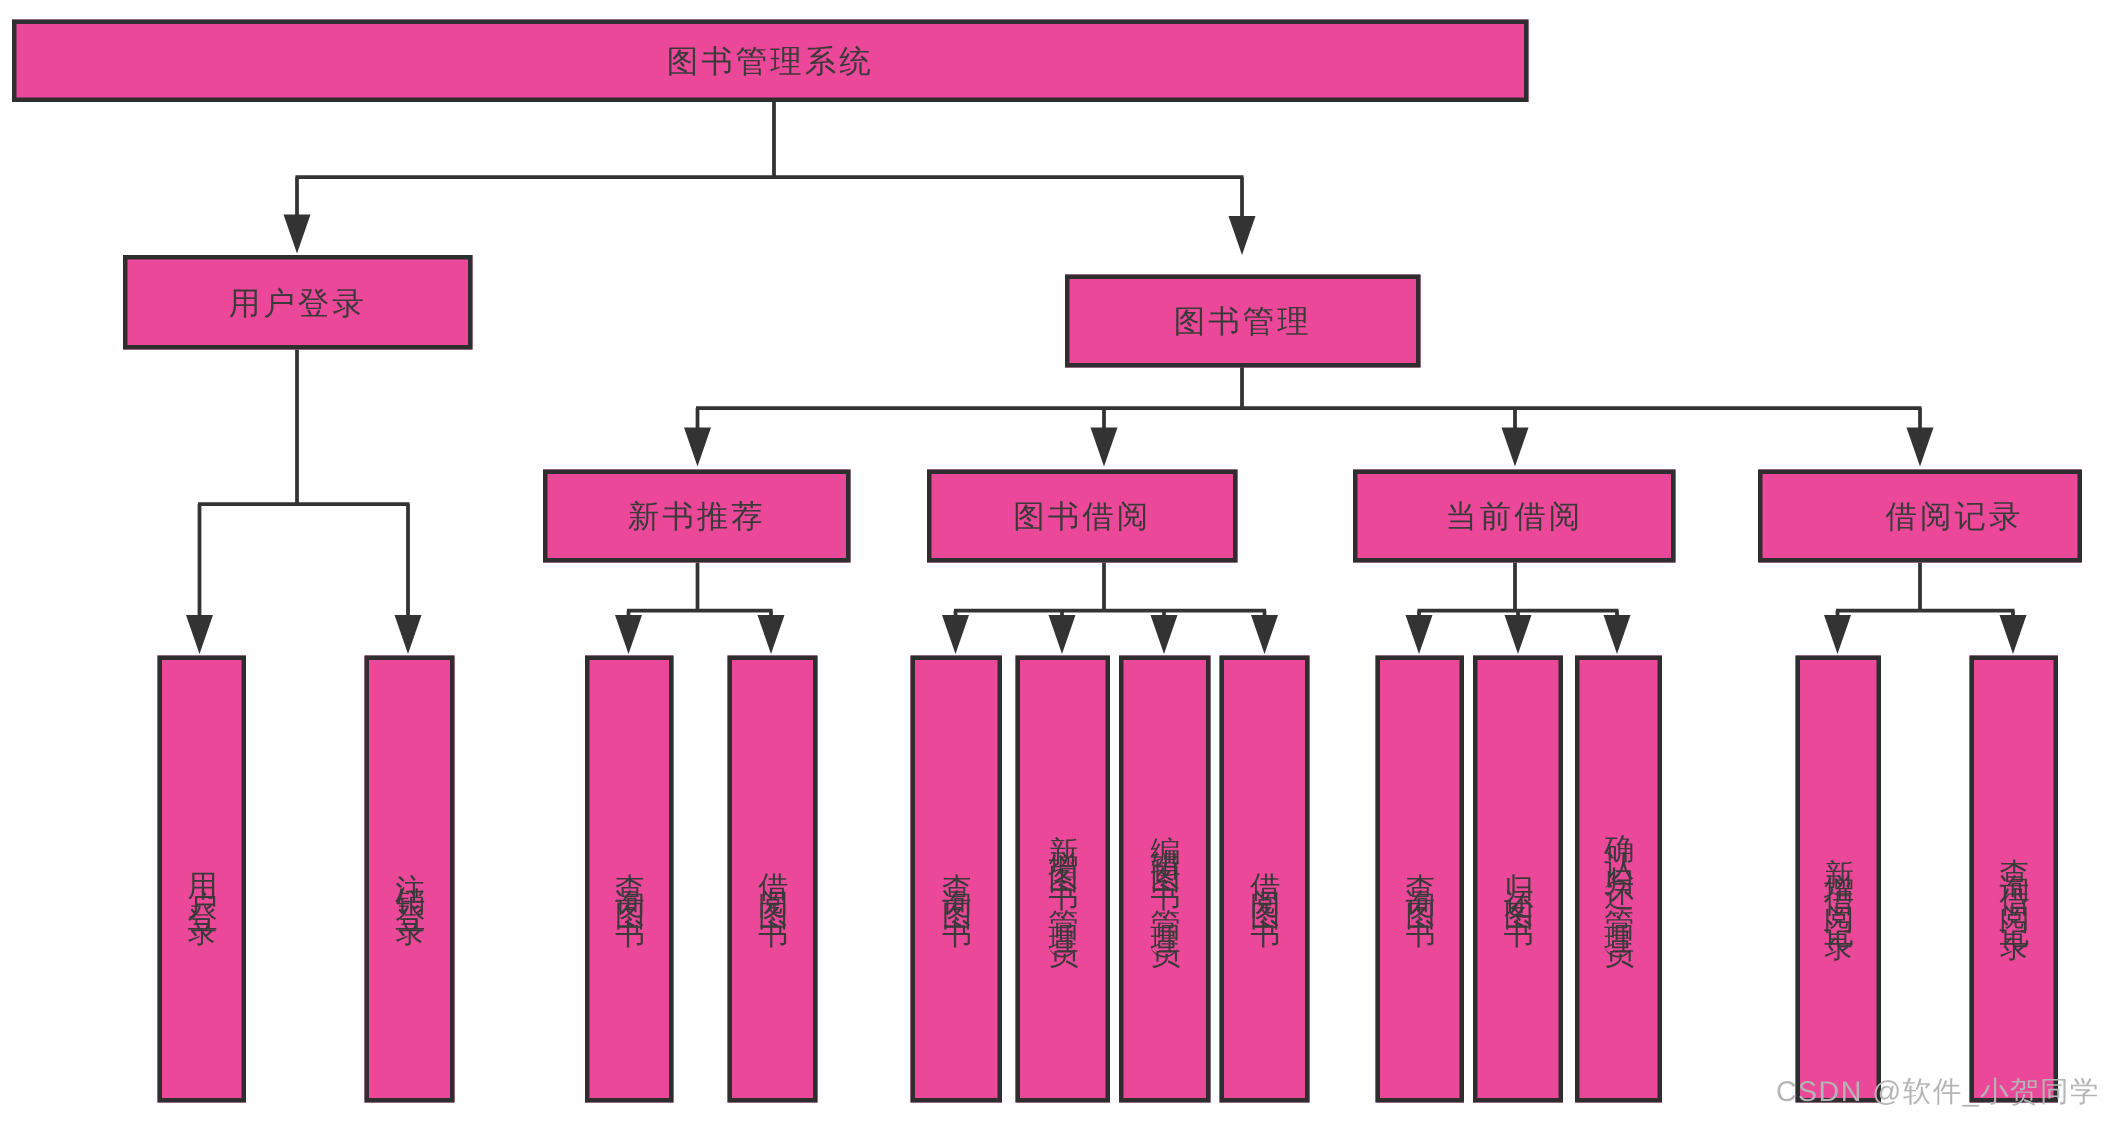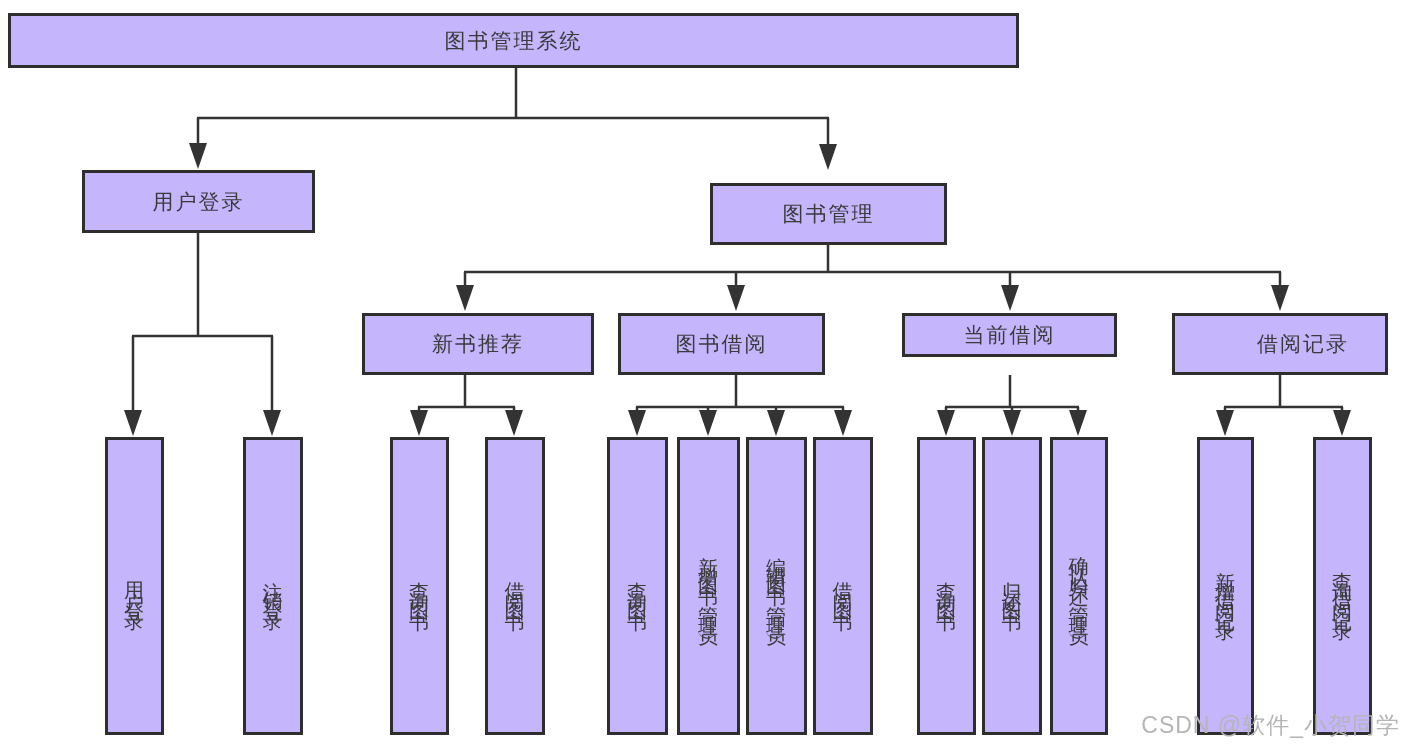--- a/index.html
+++ b/index.html
@@ -1,41 +1,41 @@
 <!DOCTYPE html>
 <html><head>
 <meta charset="utf-8">
 <style>
   html,body{margin:0;padding:0;background:#ffffff;}
   body{width:1405px;height:747px;font-family:"Liberation Sans",sans-serif;}
   .stage{position:relative;width:1405px;height:747px;background:#ffffff;overflow:hidden;}
   svg.connectors{position:absolute;left:0;top:0;width:1405px;height:747px;}
-  .node{position:absolute;box-sizing:border-box;border:3px solid #2e2e2e;background:#c4b5fd;
+  .node{position:absolute;box-sizing:border-box;border:3px solid #2e2e2e;background:#ec4899;
         display:flex;align-items:center;justify-content:center;color:#3a3a3a;}
   .hbox{font-size:21px;letter-spacing:2px;}
   .vbox{top:437px;height:298px;}
   .vbox .vtext{writing-mode:vertical-rl;text-orientation:mixed;font-size:20px;
         letter-spacing:10px;line-height:1.1;color:#3a3a3a;white-space:nowrap;}
   
   .b-root{left:8px;top:13px;width:1011px;height:55px;}
   .b-login{left:82px;top:170px;width:233px;height:63px;}
   .b-mgmt{left:710px;top:183px;width:237px;height:62px;}
-  .b-newbook{left:362px;top:313px;width:232px;height:62px;}
+  .b-newbook{left:362px;top:313px;width:205px;height:62px;}
   .b-borrow{left:618px;top:313px;width:207px;height:62px;}
-  .b-current{left:902px;top:313px;width:215px;height:44px;}
+  .b-current{left:902px;top:313px;width:215px;height:62px;}
   .b-records{left:1172px;top:313px;width:216px;height:62px;padding-left:46px;}
   
   .l1{left:105px;width:59px;}  .l2{left:243px;width:60px;}
   .l3{left:390px;width:59px;}  .l4{left:485px;width:60px;}
   .l5{left:607px;width:61px;}  .l6{left:677px;width:63px;}
   .l7{left:746px;width:61px;}  .l8{left:813px;width:60px;}
   .l9{left:917px;width:59px;}  .l10{left:982px;width:60px;}
   .l11{left:1050px;width:58px;} .l12{left:1197px;width:57px;}
   .l13{left:1313px;width:59px;}
-  .watermark{position:absolute;right:5px;bottom:6px;font-size:23px;color:#b5b5b5;
+  .watermark{position:absolute;right:5px;bottom:6px;font-size:19px;color:#b5b5b5;
         letter-spacing:1px;}
 </style>
 </head>
 <body>
 
 <div class="stage">
 
   <svg class="connectors" viewBox="0 0 1405 747" xmlns="http://www.w3.org/2000/svg">
     <g stroke="#333333" stroke-width="2.5" fill="none">
 

